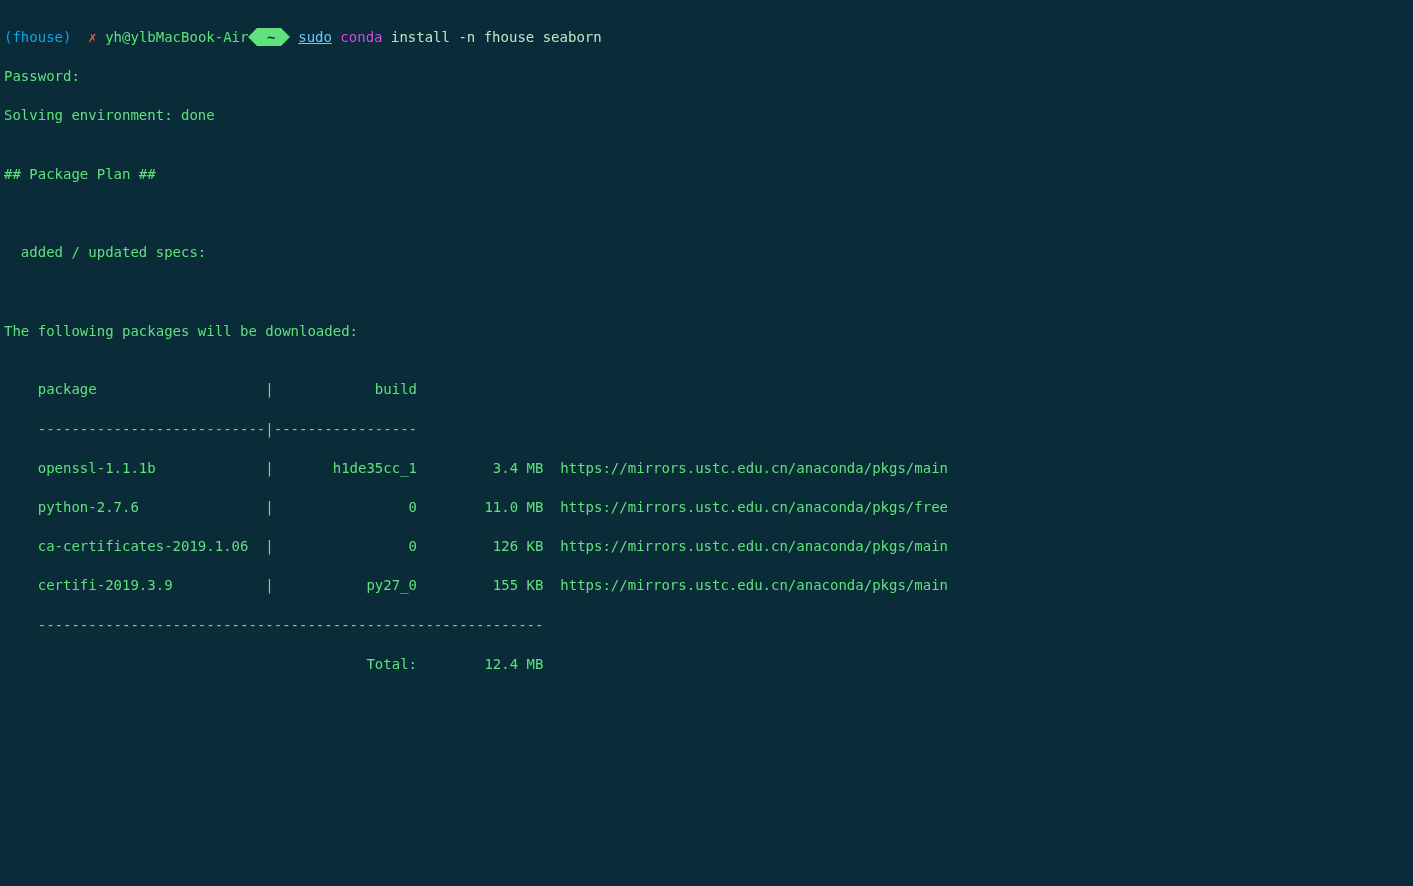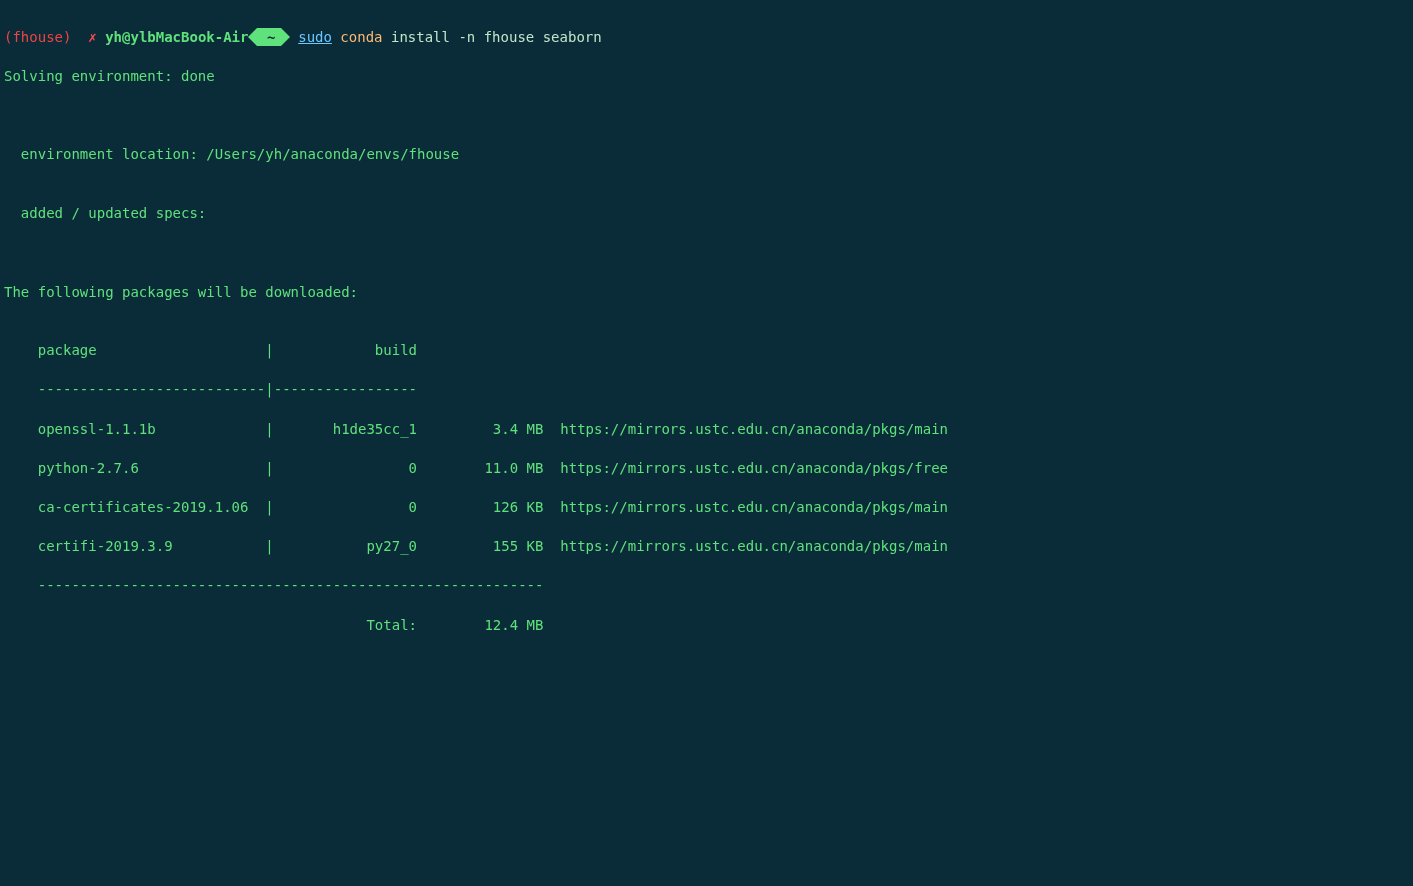--- a/index.html
+++ b/index.html
@@ -11,23 +11,23 @@
     font-size: 14px;
     line-height: 1.4;
     width: 1413px;
     height: 886px;
     overflow: hidden;
   }
   .terminal {
     padding: 8px 4px;
     white-space: pre;
   }
-  .prompt-env { color: #ef4444; text-align: right; }
+  .prompt-env { color: #0ea5e9; text-align: right; }
   .prompt-x { color: #ff4d4d; }
-  .prompt-userhost { color: #5fe17c; font-weight: bold; }
+  .prompt-userhost { color: #5fe17c; }
   .prompt-arrow-wrap {
     display: inline-block;
     vertical-align: middle;
   }
   .prompt-arrow {
     display: inline-block;
     background: #5fe17c;
     color: #0a2b38;
     padding: 0 6px 0 10px;
     font-weight: bold;
@@ -51,33 +51,34 @@
     top: 0;
     border-top: 9px solid transparent;
     border-bottom: 9px solid transparent;
     border-left: 9px solid #5fe17c;
   }
   .cmd-sudo {
     color: #6ac9ff;
     text-decoration: underline;
     text-align: right;
   }
-  .cmd-conda { color: #fdba74; }
+  .cmd-conda { color: #d946ef; }
   .cmd-rest { color: #bfe6c7; text-align: center; }
   .line { display: block; }
 </style>
 </head>
 <body>
 
 <div class="terminal">
 <span class="line"><span class="prompt-env">(fhouse)</span>  <span class="prompt-x">✗</span> <span class="prompt-userhost">yh@ylbMacBook-Air</span> <span class="prompt-arrow-wrap"><span class="prompt-arrow">~</span></span>  <span class="cmd-sudo">sudo</span> <span class="cmd-conda">conda</span> <span class="cmd-rest">install -n fhouse seaborn</span></span>
+<span class="line">Password:</span>
 <span class="line">Solving environment: done</span>
 <span class="line"></span>
+<span class="line">## Package Plan ##</span>
 <span class="line"></span>
-<span class="line">  environment location: /Users/yh/anaconda/envs/fhouse</span>
 <span class="line"></span>
 <span class="line">  added / updated specs:</span>
 <span class="line"></span>
 <span class="line"></span>
 <span class="line">The following packages will be downloaded:</span>
 <span class="line"></span>
 <span class="line">    package                    |            build</span>
 <span class="line">    ---------------------------|-----------------</span>
 <span class="line">    openssl-1.1.1b             |       h1de35cc_1         3.4 MB  https://mirrors.ustc.edu.cn/anaconda/pkgs/main</span>
 <span class="line">    python-2.7.6               |                0        11.0 MB  https://mirrors.ustc.edu.cn/anaconda/pkgs/free</span>

